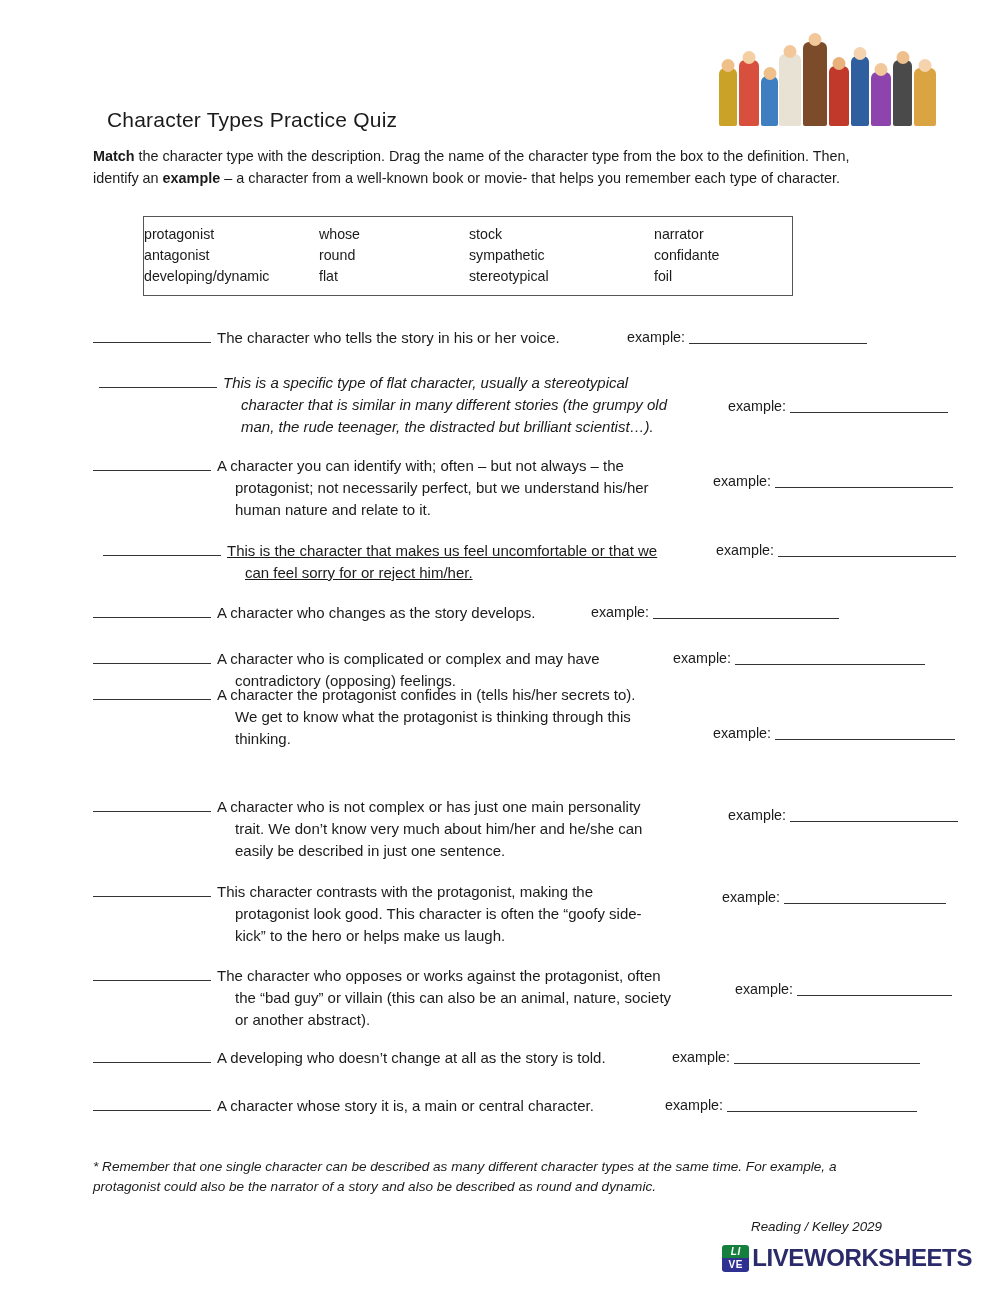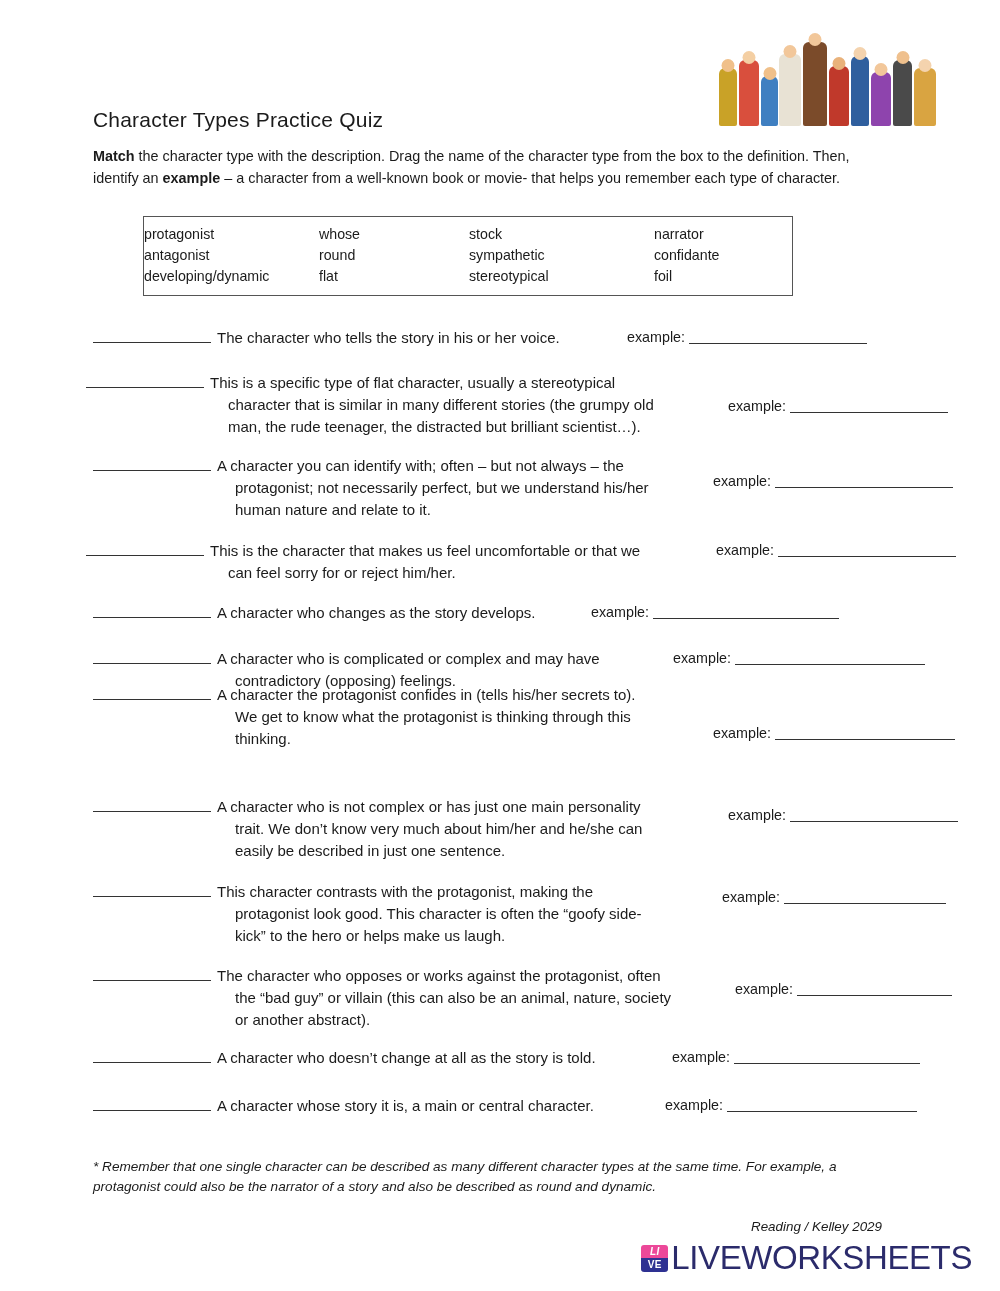--- a/index.html
+++ b/index.html
@@ -18,21 +18,21 @@
   .page {
     position: relative;
     width: 1000px;
     height: 1291px;
     box-sizing: border-box;
   }
 
   
   .title {
     position: absolute;
-    left: 93px;
+    left: 107px;
     top: 94px;
     font-size: 21px;
     font-weight: 400;
     letter-spacing: 0.2px;
     color: #1b1b1b;
   }
 
   .hero-art {
     position: absolute;
     right: 58px;
@@ -164,41 +164,41 @@
     display: flex;
     flex-direction: column;
     justify-content: center;
     width: 27px;
     height: 27px;
     border-radius: 3px;
     overflow: hidden;
     margin-right: 3px;
   }
   .lw-li {
-    background: #ec4899;
+    background: #15803d;
     color: #ffffff;
     font-size: 10px;
     font-weight: 700;
     line-height: 13px;
     text-align: center;
     letter-spacing: 0.5px;
     font-style: italic;
   }
   .lw-ve {
     background: #2e3192;
     color: #ffffff;
     font-size: 10px;
     font-weight: 700;
     line-height: 14px;
     text-align: center;
     letter-spacing: 0.5px;
   }
   .lw-text {
-    font-size: 33px;
-    font-weight: 400;
+    font-size: 24px;
+    font-weight: 700;
     color: #2b2b6b;
     letter-spacing: -0.4px;
   }
 </style>
 </head>
 <body>
 
 <div class="page">
 
   <div class="hero-art">
@@ -263,21 +263,21 @@
     <span class="lead"><span class="blank"></span></span>
     <span class="body">
       <span class="text-block">The character who tells the story in his or her voice.</span>
     </span>
   </div>
   <div class="ex" style="left:627px; top:327px;">
     <span>example:</span>
     <span class="blank" style="width:178px;"></span>
   </div>
 
-  <div class="q" style="left:86px; top:372px; width:625px;">
+  <div class="q" style="left:99px; top:372px; width:625px;font-style:italic;">
     <span class="lead"><span class="blank"></span></span>
     <span class="body">
       <span class="text-block">This is a specific type of flat character, usually a stereotypical</span>
       <span class="cont">character that is similar in many different stories (the grumpy old</span>
       <span class="cont">man, the rude teenager, the distracted but brilliant scientist…).</span>
     </span>
   </div>
   <div class="ex" style="left:728px; top:396px;">
     <span>example:</span>
     <span class="blank" style="width:158px;"></span>
@@ -289,21 +289,21 @@
       <span class="text-block">A character you can identify with; often – but not always – the</span>
       <span class="cont">protagonist; not necessarily perfect, but we understand his/her</span>
       <span class="cont">human nature and relate to it.</span>
     </span>
   </div>
   <div class="ex" style="left:713px; top:471px;">
     <span>example:</span>
     <span class="blank" style="width:178px;"></span>
   </div>
 
-  <div class="q" style="left:86px; top:540px; width:615px;">
+  <div class="q" style="left:103px; top:540px; width:615px;text-decoration:underline;">
     <span class="lead"><span class="blank"></span></span>
     <span class="body">
       <span class="text-block">This is the character that makes us feel uncomfortable or that we</span>
       <span class="cont">can feel sorry for or reject him/her.</span>
     </span>
   </div>
   <div class="ex" style="left:716px; top:540px;">
     <span>example:</span>
     <span class="blank" style="width:178px;"></span>
   </div>
@@ -379,21 +379,21 @@
     </span>
   </div>
   <div class="ex" style="left:735px; top:979px;">
     <span>example:</span>
     <span class="blank" style="width:155px;"></span>
   </div>
 
   <div class="q" style="left:93px; top:1047px; width:560px;">
     <span class="lead"><span class="blank"></span></span>
     <span class="body">
-      <span class="text-block">A character who doesn’t change at all as the story is told.</span>
+      <span class="text-block">A developing who doesn’t change at all as the story is told.</span>
     </span>
   </div>
   <div class="ex" style="left:672px; top:1047px;">
     <span>example:</span>
     <span class="blank" style="width:186px;"></span>
   </div>
 
   <div class="q" style="left:93px; top:1095px; width:560px;">
     <span class="lead"><span class="blank"></span></span>
     <span class="body">

